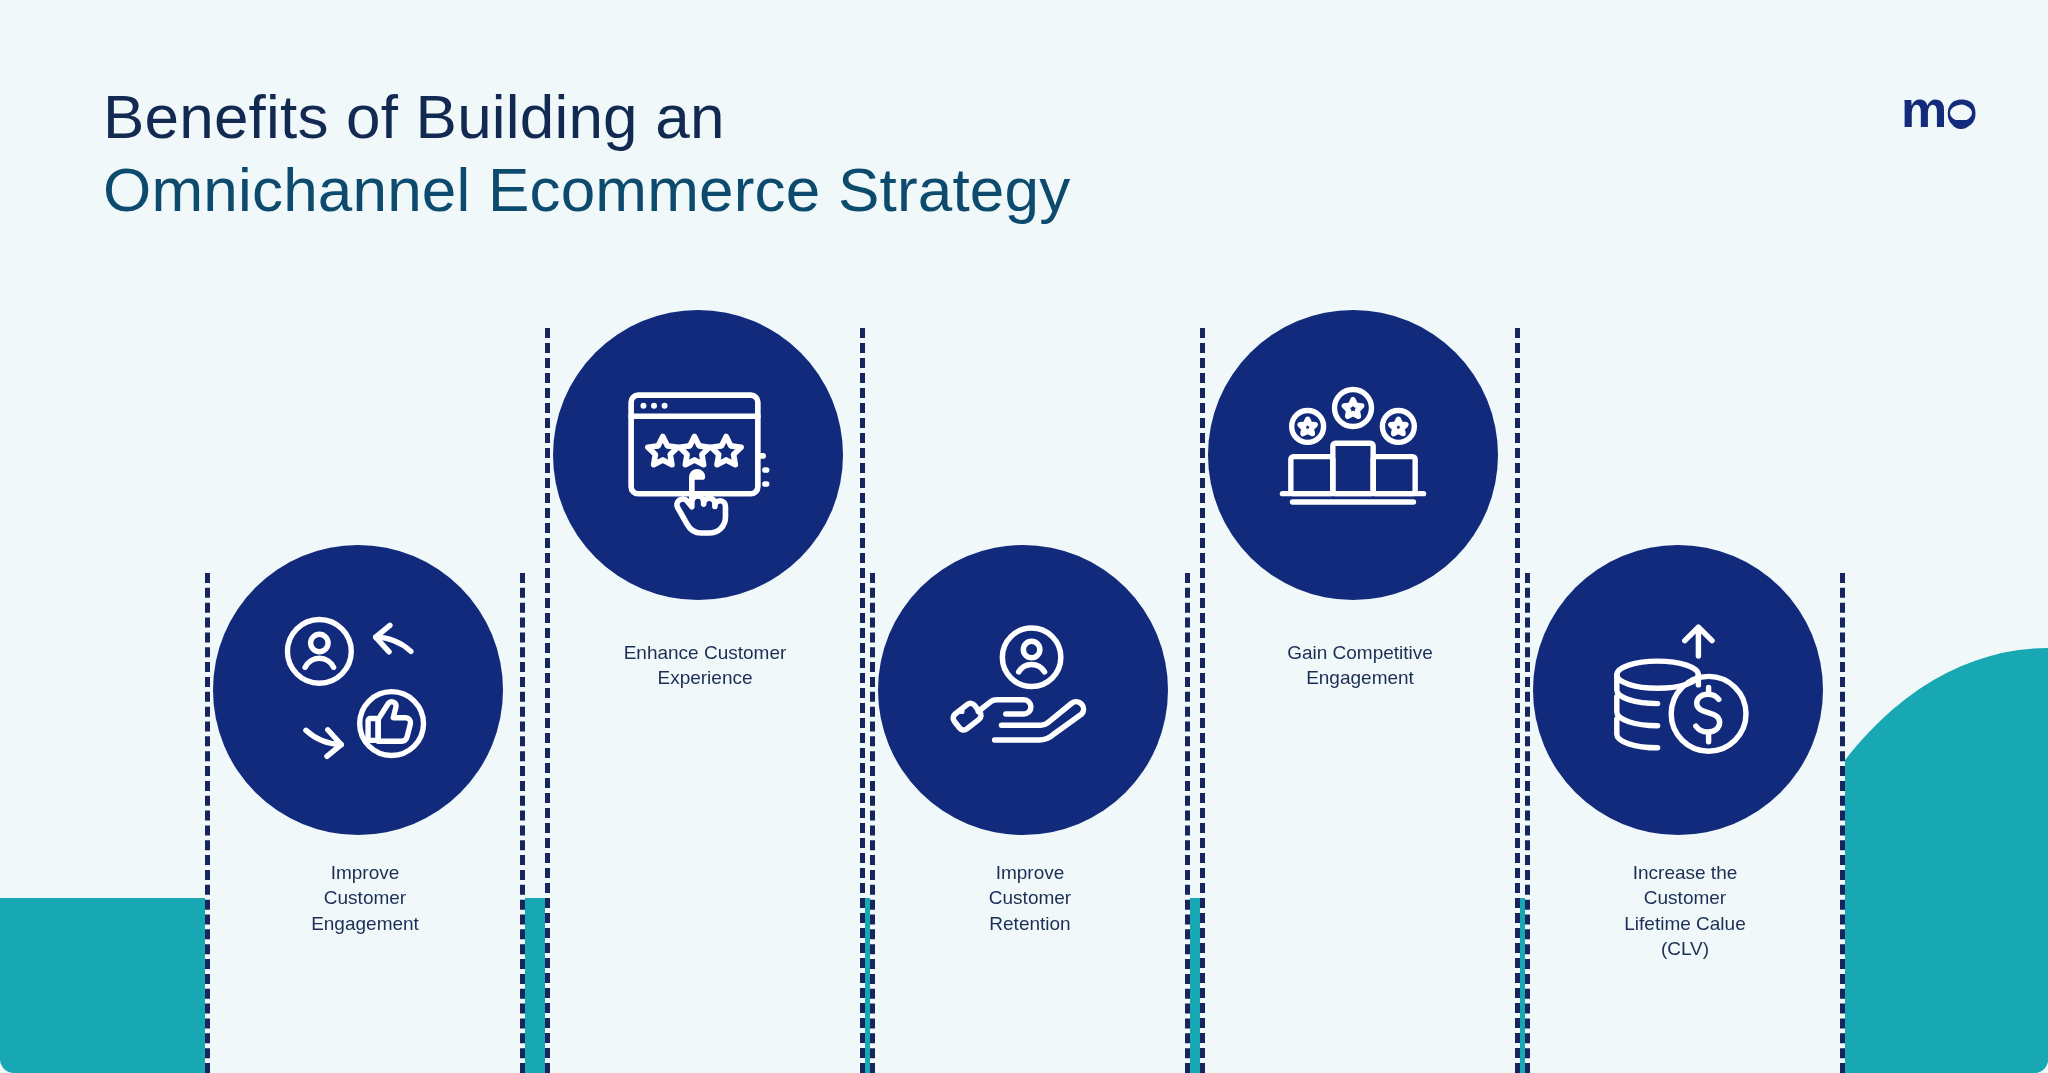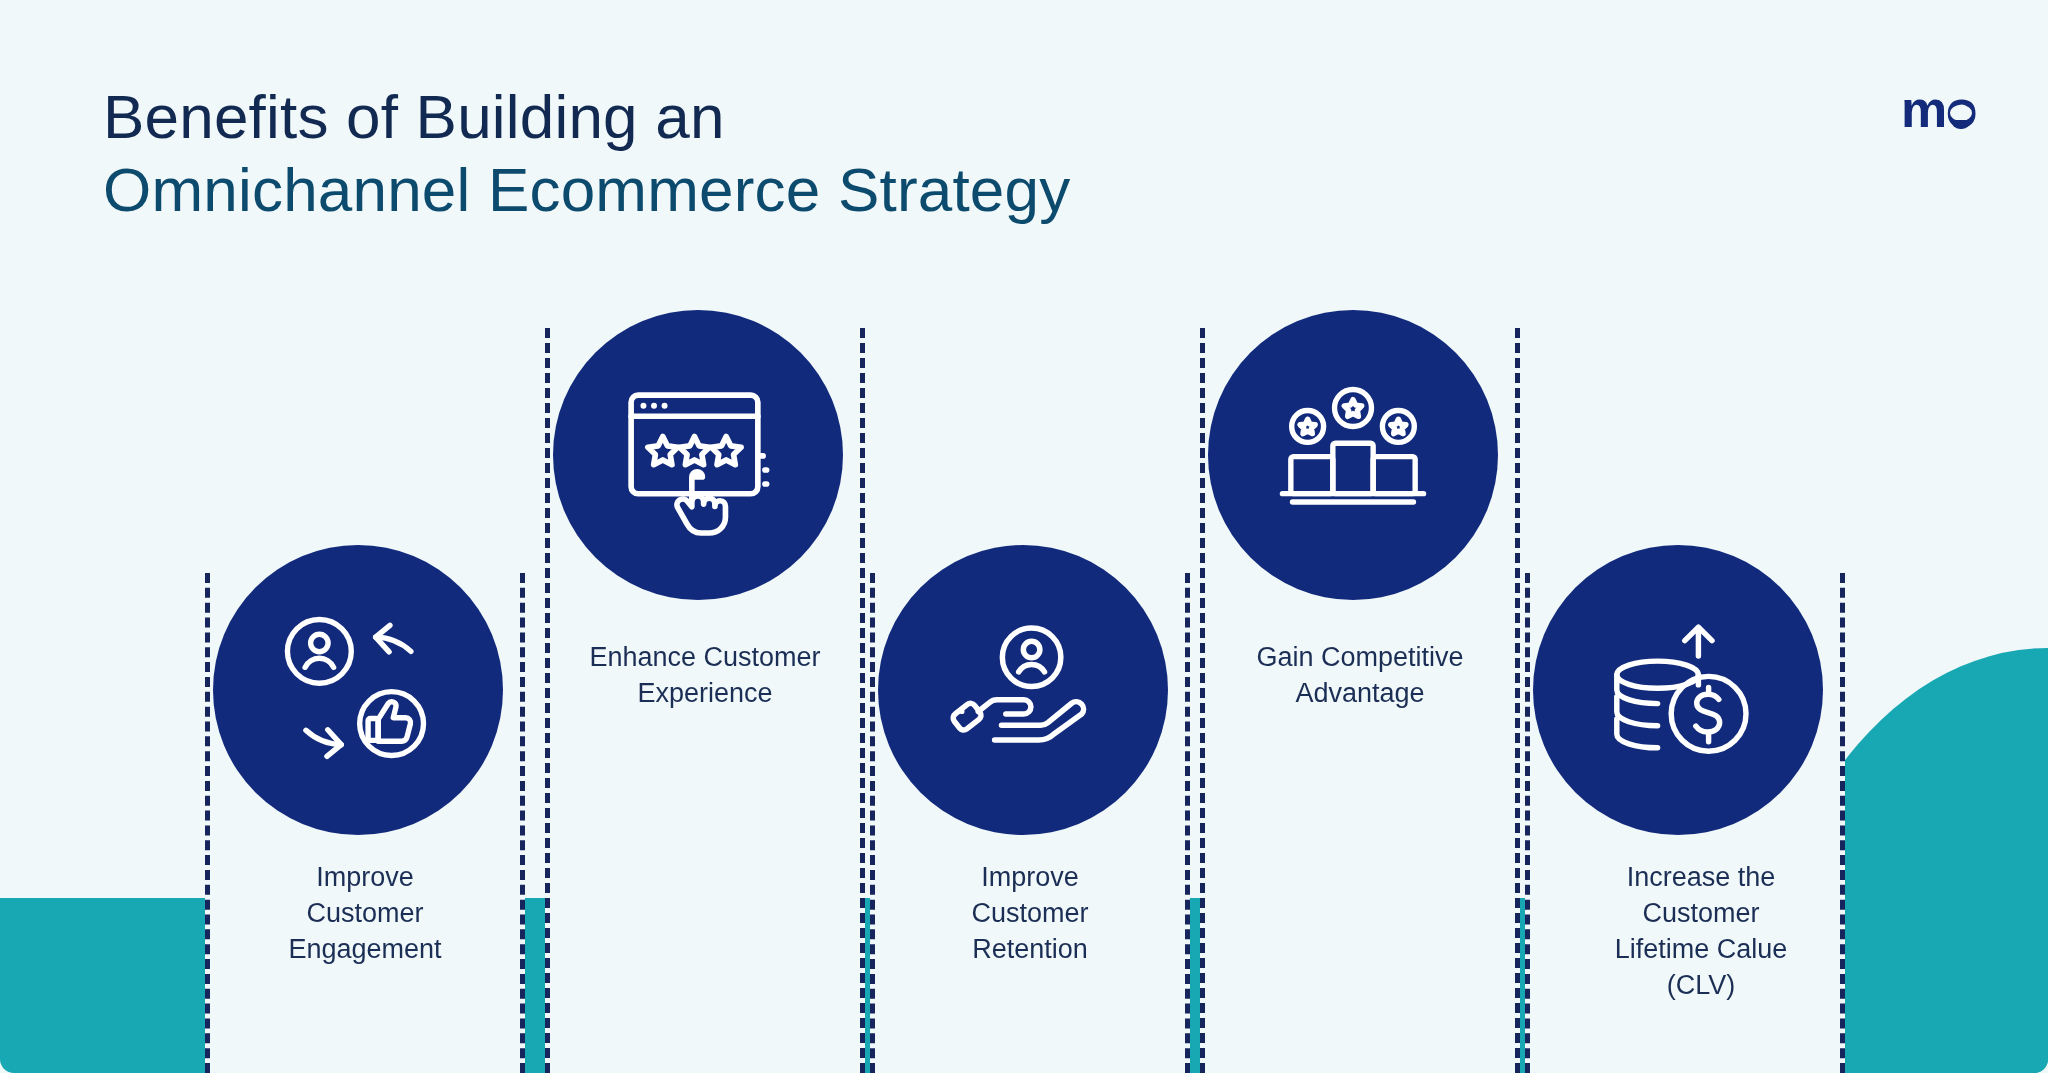--- a/index.html
+++ b/index.html
@@ -73,21 +73,21 @@
     border-radius:50%;
     background:#122a7c;
     display:flex;align-items:center;justify-content:center;
   }
   .bubble svg{display:block;}
 
   
   .label{
     position:absolute;
     color:#1b2e55;
-    font-size:27px;
+    font-size:19px;
     line-height:1.33;
     text-align:center;
     white-space:pre-line;
   }
 </style>
 </head>
 <body>
 
 <div class="stage">
 
@@ -190,35 +190,35 @@
         <path d="M77 28.7l1.4 2.9 3.1.4-2.2 2.2.5 3.1-2.8-1.5-2.8 1.5.5-3.1-2.2-2.2 3.1-.4z"></path>
         <rect x="38" y="43" width="24" height="30" rx="1.5"></rect>
         <rect x="13" y="51" width="25" height="22" rx="1.5"></rect>
         <rect x="62" y="51" width="25" height="22" rx="1.5"></rect>
         <path d="M8 73h84"></path>
         <path d="M14 78h72"></path>
       </svg>
     </span>
   </div>
   <div class="label" style="left:1200px;top:640px;width:320px;">Gain Competitive
-Advantage</div>
+Engagement</div>
 
   <div class="bubble" style="left:1533px;top:545px;width:290px;height:290px;">
     <span>
       <svg width="170" height="170" viewBox="0 0 100 100" fill="none" stroke="#ffffff" stroke-width="3.2" stroke-linecap="round" stroke-linejoin="round">
         <path d="M62 30V13M62 13l-8 8M62 13l8 8"></path>
         <ellipse cx="38" cy="41" rx="24" ry="8"></ellipse>
         <path d="M14 41v9c0 4.4 10.7 8 24 8"></path>
         <path d="M62 41v6"></path>
         <path d="M14 54v9c0 4.4 10.7 8 24 8"></path>
         <path d="M14 67v9c0 4.4 10.7 8 24 8"></path>
         <circle cx="68" cy="64" r="22"></circle>
         <path d="M74 55.5a8 8 0 0 0-6.5-3c-3.8 0-6.5 2.2-6.5 5.2 0 7.3 13.5 3.8 13.5 11.4 0 3.2-3 5.6-7 5.6a8.4 8.4 0 0 1-7-3.4"></path>
         <path d="M68 48.5v4M68 76v4.5"></path>
       </svg>
     </span>
   </div>
-  <div class="label" style="left:1525px;top:860px;width:320px;padding-left:16px;">Increase the
+  <div class="label" style="left:1525px;top:860px;width:320px;">Increase the
 Customer
 Lifetime Calue
 (CLV)</div>
 
 </div>
 
 </body></html>

